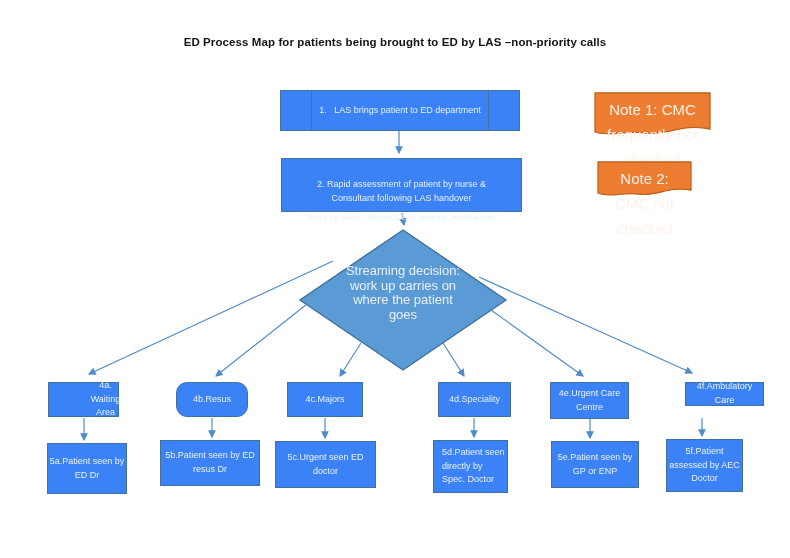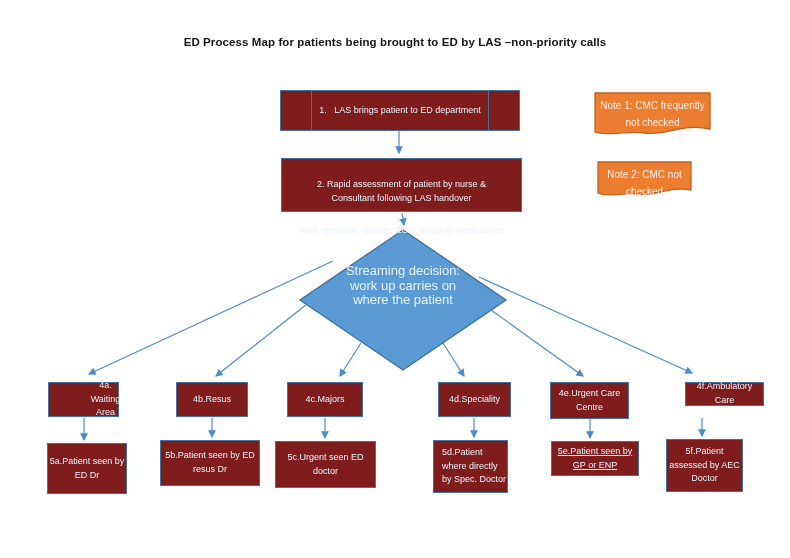--- a/index.html
+++ b/index.html
@@ -7,38 +7,38 @@
     position:relative; width:790px; height:558px; background:#ffffff;
     font-family:"Liberation Sans", sans-serif; overflow:hidden;
   }
   .title {
     position:absolute; left:0; right:0; top:36px; text-align:center;
     font-size:11.5px; font-weight:700; color:#141414; letter-spacing:.1px;
   }
   .overlay { position:absolute; left:0; top:0; width:790px; height:558px; z-index:1; }
   .box {
     position:absolute; box-sizing:border-box; z-index:2;
-    background:#7f1d1d; border:1.4px solid #41719c; color:#e8f1fa;
+    background:#3b82f6; border:1.4px solid #41719c; color:#e8f1fa;
     font-size:9px; line-height:1.55; text-align:center;
     display:flex; flex-direction:column; align-items:center; justify-content:center;
   }
   .pp-line { position:absolute; top:0; bottom:0; width:1.4px; background:#41719c; }
   .pp-line.left  { left:30px; }
   .pp-line.right { right:30px; }
   .step2 { justify-content:flex-start; padding-top:18px; }
-  .step2 .wline { margin-top:18px; }
+  .step2 .wline { margin-top:5px;font-family:Liberation Serif, serif; }
   .diamond-text {
     position:absolute; left:341px; top:264px; width:124px; z-index:2;
     text-align:center; color:#e8f1fa; font-size:13px; line-height:14.5px;
   }
   .note { position:absolute; z-index:2; }
   .note svg { display:block; }
   .note-text {
     position:absolute; left:0; right:0; top:6px; text-align:center;
-    color:#fdf2ea; font-size:10px; line-height:1.65; padding:0 5px;
+    color:#fdf2ea; font-size:15px; line-height:1.65; padding:0 5px;
   }
   .align-left { align-items:flex-start; text-align:left; padding-left:8px; }
 </style>
 </head>
 <body>
 
 <div class="canvas">
 
   <div class="title">ED Process Map for patients being brought to ED by LAS –non-priority calls</div>
 
@@ -80,40 +80,41 @@
   <div class="box step2" style="left:281px; top:158px; width:241px; height:54px; line-height:14px;">
     <div>2. Rapid assessment of patient by nurse &amp;</div>
     <div>Consultant following LAS handover</div>
     <div class="wline">Work up starts : bloods, ECG, imaging, medications</div>
   </div>
 
   <div class="diamond-text">
     <div>Streaming decision:</div>
     <div>work up carries on</div>
     <div>where the patient</div>
+    <div>goes</div>
   </div>
 
   <div class="note" style="left:594px; top:92px; width:117px; height:48px;">
     <svg width="117" height="48" viewBox="0 0 117 48">
       <path d="M1 1 H116 V37 C88 31 73 44 51 41 C32 38 14 45 1 40 Z" fill="#ed7d31" stroke="#c2601a" stroke-width="1.3"></path>
     </svg>
     <div class="note-text">Note 1: CMC frequently not checked</div>
   </div>
 
   <div class="note" style="left:597px; top:161px; width:95px; height:40px;">
     <svg width="95" height="40" viewBox="0 0 95 40">
       <path d="M1 1 H94 V29 C71 25 59 36 41 33 C26 31 11 37 1 32 Z" fill="#ed7d31" stroke="#c2601a" stroke-width="1.3"></path>
     </svg>
     <div class="note-text">Note 2: CMC not checked</div>
   </div>
 
   <div class="box" style="left:48px;  top:382px; width:71px; height:35px;padding-left:44px;">
       <div>4a. Waiting Area</div>
     </div>
-  <div class="box" style="left:176px; top:382px; width:72px; height:35px;">
+  <div class="box" style="left:176px; top:382px; width:72px; height:35px;border-radius:11px;">
       <div>4b.Resus</div>
     </div>
   <div class="box" style="left:287px; top:382px; width:76px; height:35px;">
       <div>4c.Majors</div>
     </div>
   <div class="box" style="left:438px; top:382px; width:73px; height:35px;">
       <div>4d.Speciality</div>
     </div>
   <div class="box" style="left:550px; top:382px; width:79px; height:37px;">
       <div>4e.Urgent Care Centre</div>
@@ -125,22 +126,22 @@
   <div class="box" style="left:47px;  top:443px; width:80px;  height:51px;">
       <div>5a.Patient seen by ED Dr</div>
     </div>
   <div class="box" style="left:160px; top:440px; width:100px; height:46px;">
       <div>5b.Patient seen by ED resus Dr</div>
     </div>
   <div class="box" style="left:275px; top:441px; width:101px; height:47px;">
       <div>5c.Urgent seen ED doctor</div>
     </div>
   <div class="box align-left" style="left:433px; top:440px; width:75px; height:53px;">
-      <div>5d.Patient where directly by Spec. Doctor</div>
+      <div>5d.Patient seen directly by Spec. Doctor</div>
     </div>
-  <div class="box" style="left:551px; top:441px; width:88px;  height:35px;text-decoration:underline;">
+  <div class="box" style="left:551px; top:441px; width:88px;  height:47px;">
       <div>5e.Patient seen by GP or ENP</div>
     </div>
   <div class="box" style="left:666px; top:439px; width:77px;  height:53px;">
       <div>5f.Patient assessed by AEC Doctor</div>
     </div>
 
 </div>
 
 </body></html>

